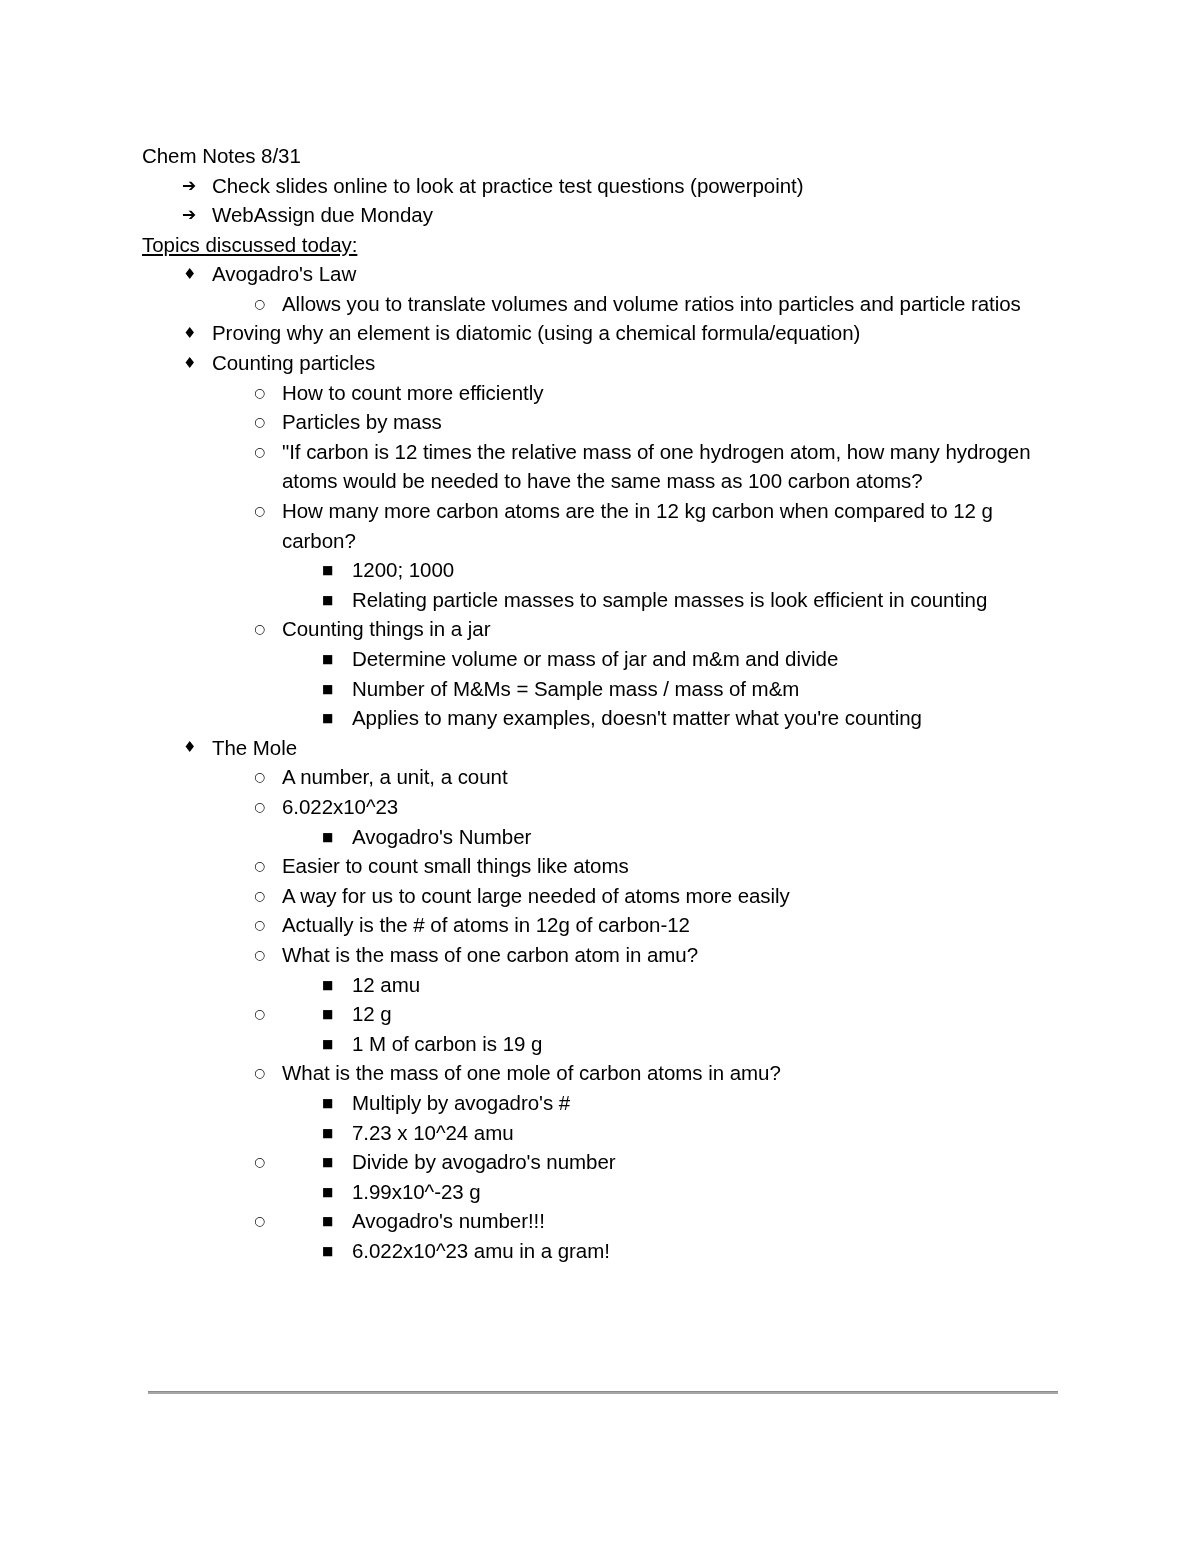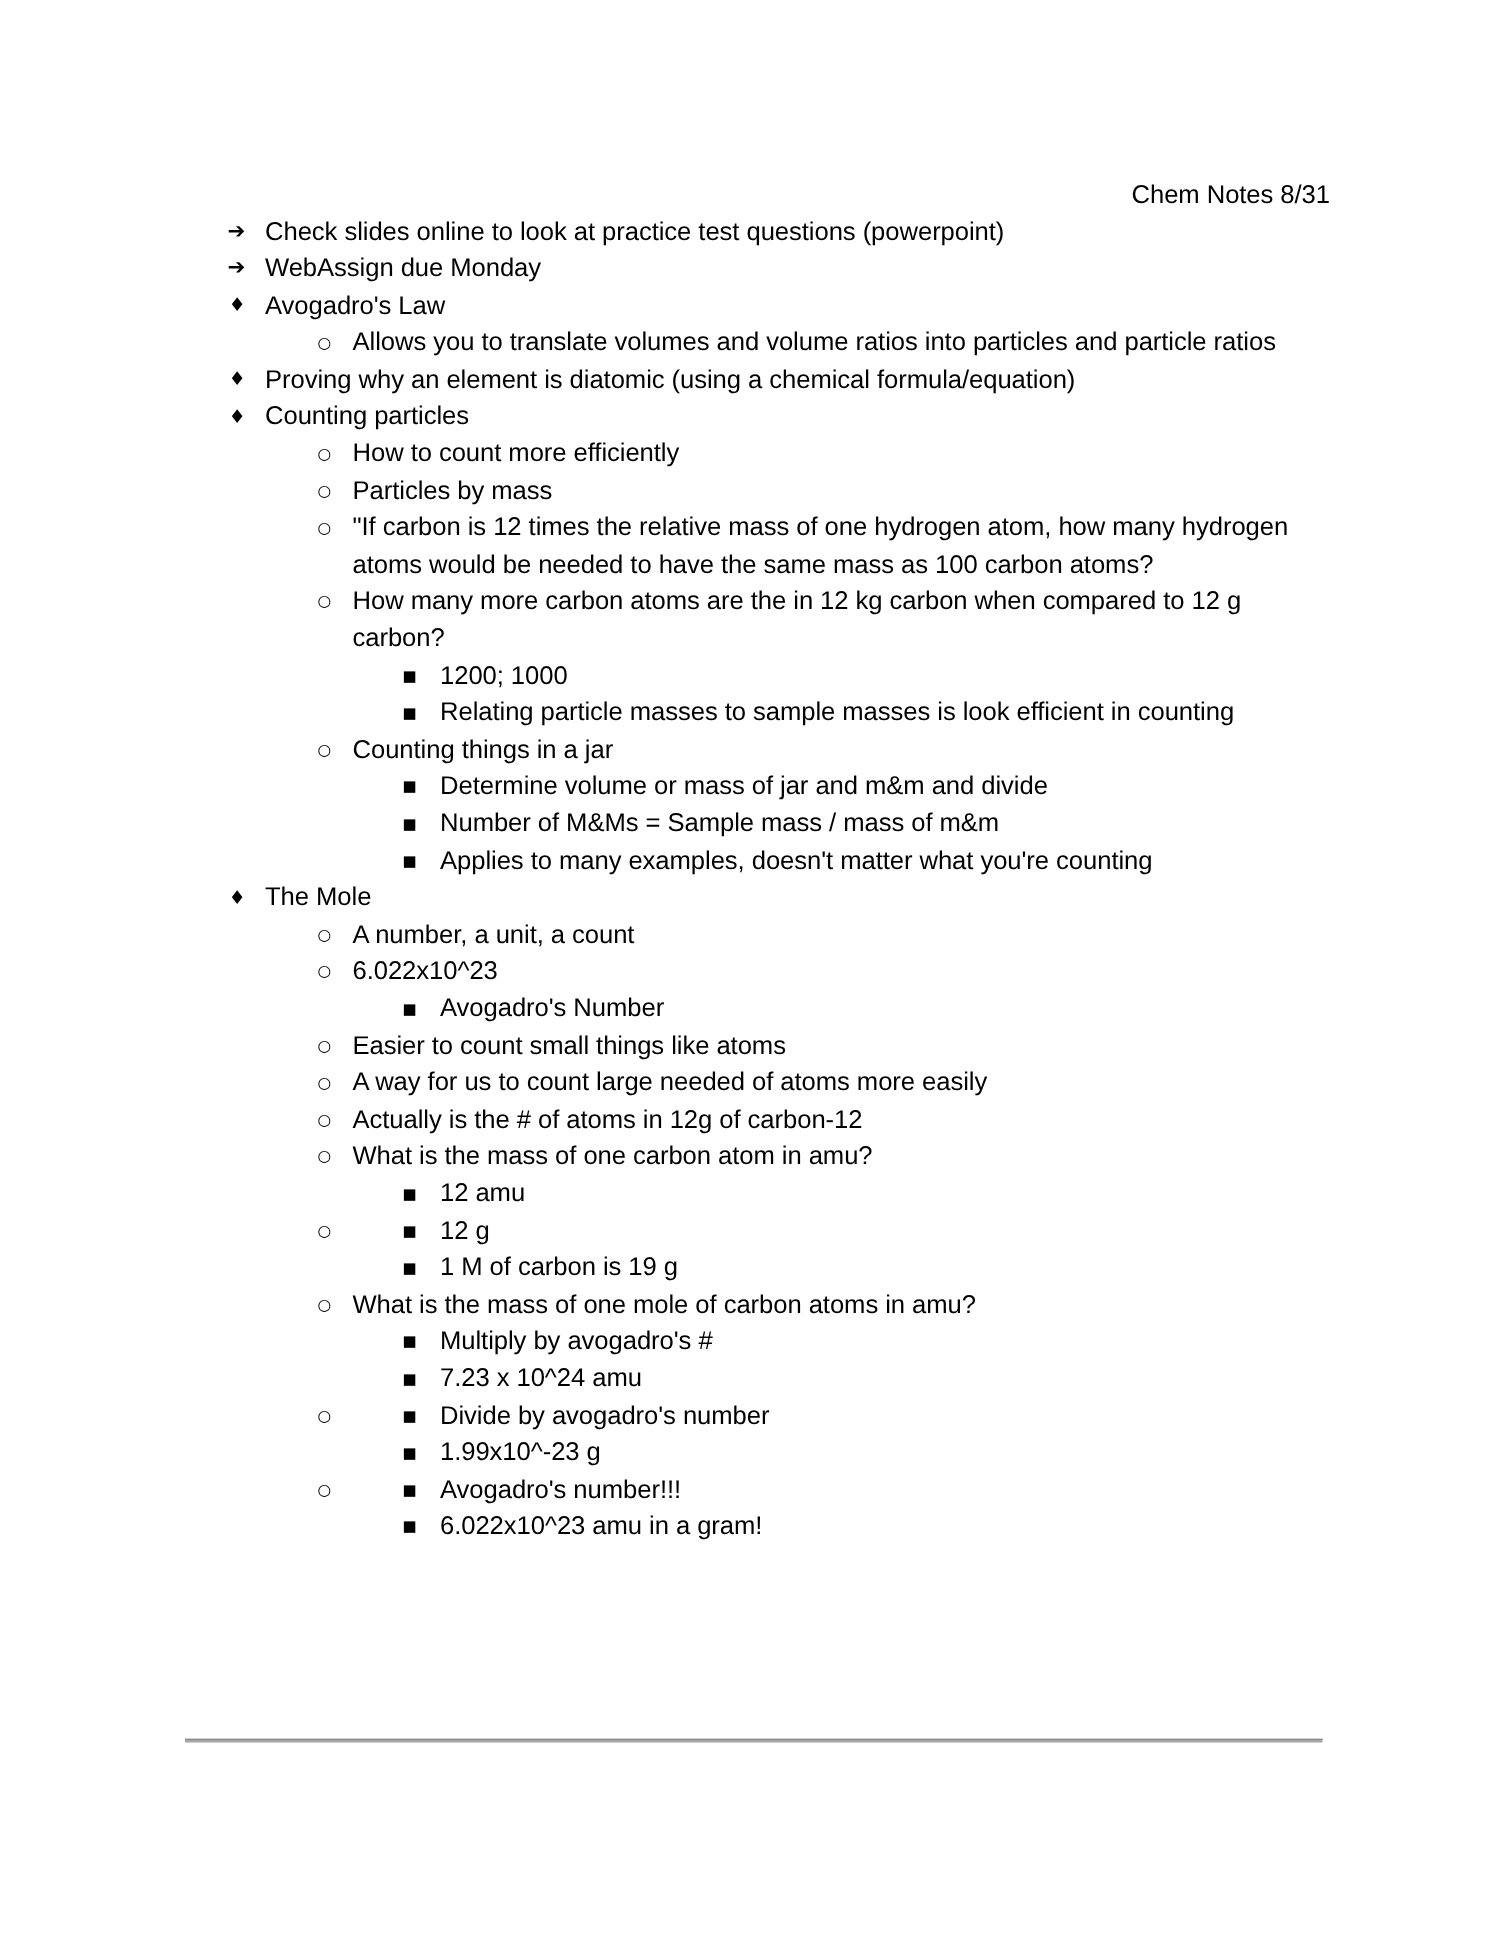--- a/index.html
+++ b/index.html
@@ -20,21 +20,21 @@
     overflow: hidden;
     box-sizing: border-box;
   }
   .doc {
     position: absolute;
     left: 142px;
     top: 141px;
     width: 925px;
   }
   .title {
-    text-align: right;
+    text-align: left;
     font-size: 20.5px;
     line-height: 29.5px;
     letter-spacing: -0.05px;
     width: 922px;
     margin: 0 0 0 0;
   }
   
   ul {
     list-style: none;
     margin: 0;
@@ -138,20 +138,23 @@
         <li>
           <span class="bullet">➔</span>
           <span class="txt">Check slides online to look at practice test questions (powerpoint)</span>
         </li>
         <li>
           <span class="bullet">➔</span>
           <span class="txt">WebAssign due Monday</span>
         </li>
       </ul>
 
+    <div class="section-head-wrap">
+      <span class="section-head">Topics discussed today:</span>
+    </div>
 
     <ul class="lvl1" id="topics">
         <li>
           <span class="bullet">♦</span>
           <span class="txt">Avogadro's Law</span>
           <ul class="lvl2">
             <li>
               <span class="bullet">○</span>
               <span class="txt">Allows you to translate volumes and volume ratios into particles and particle ratios</span>
             </li>

